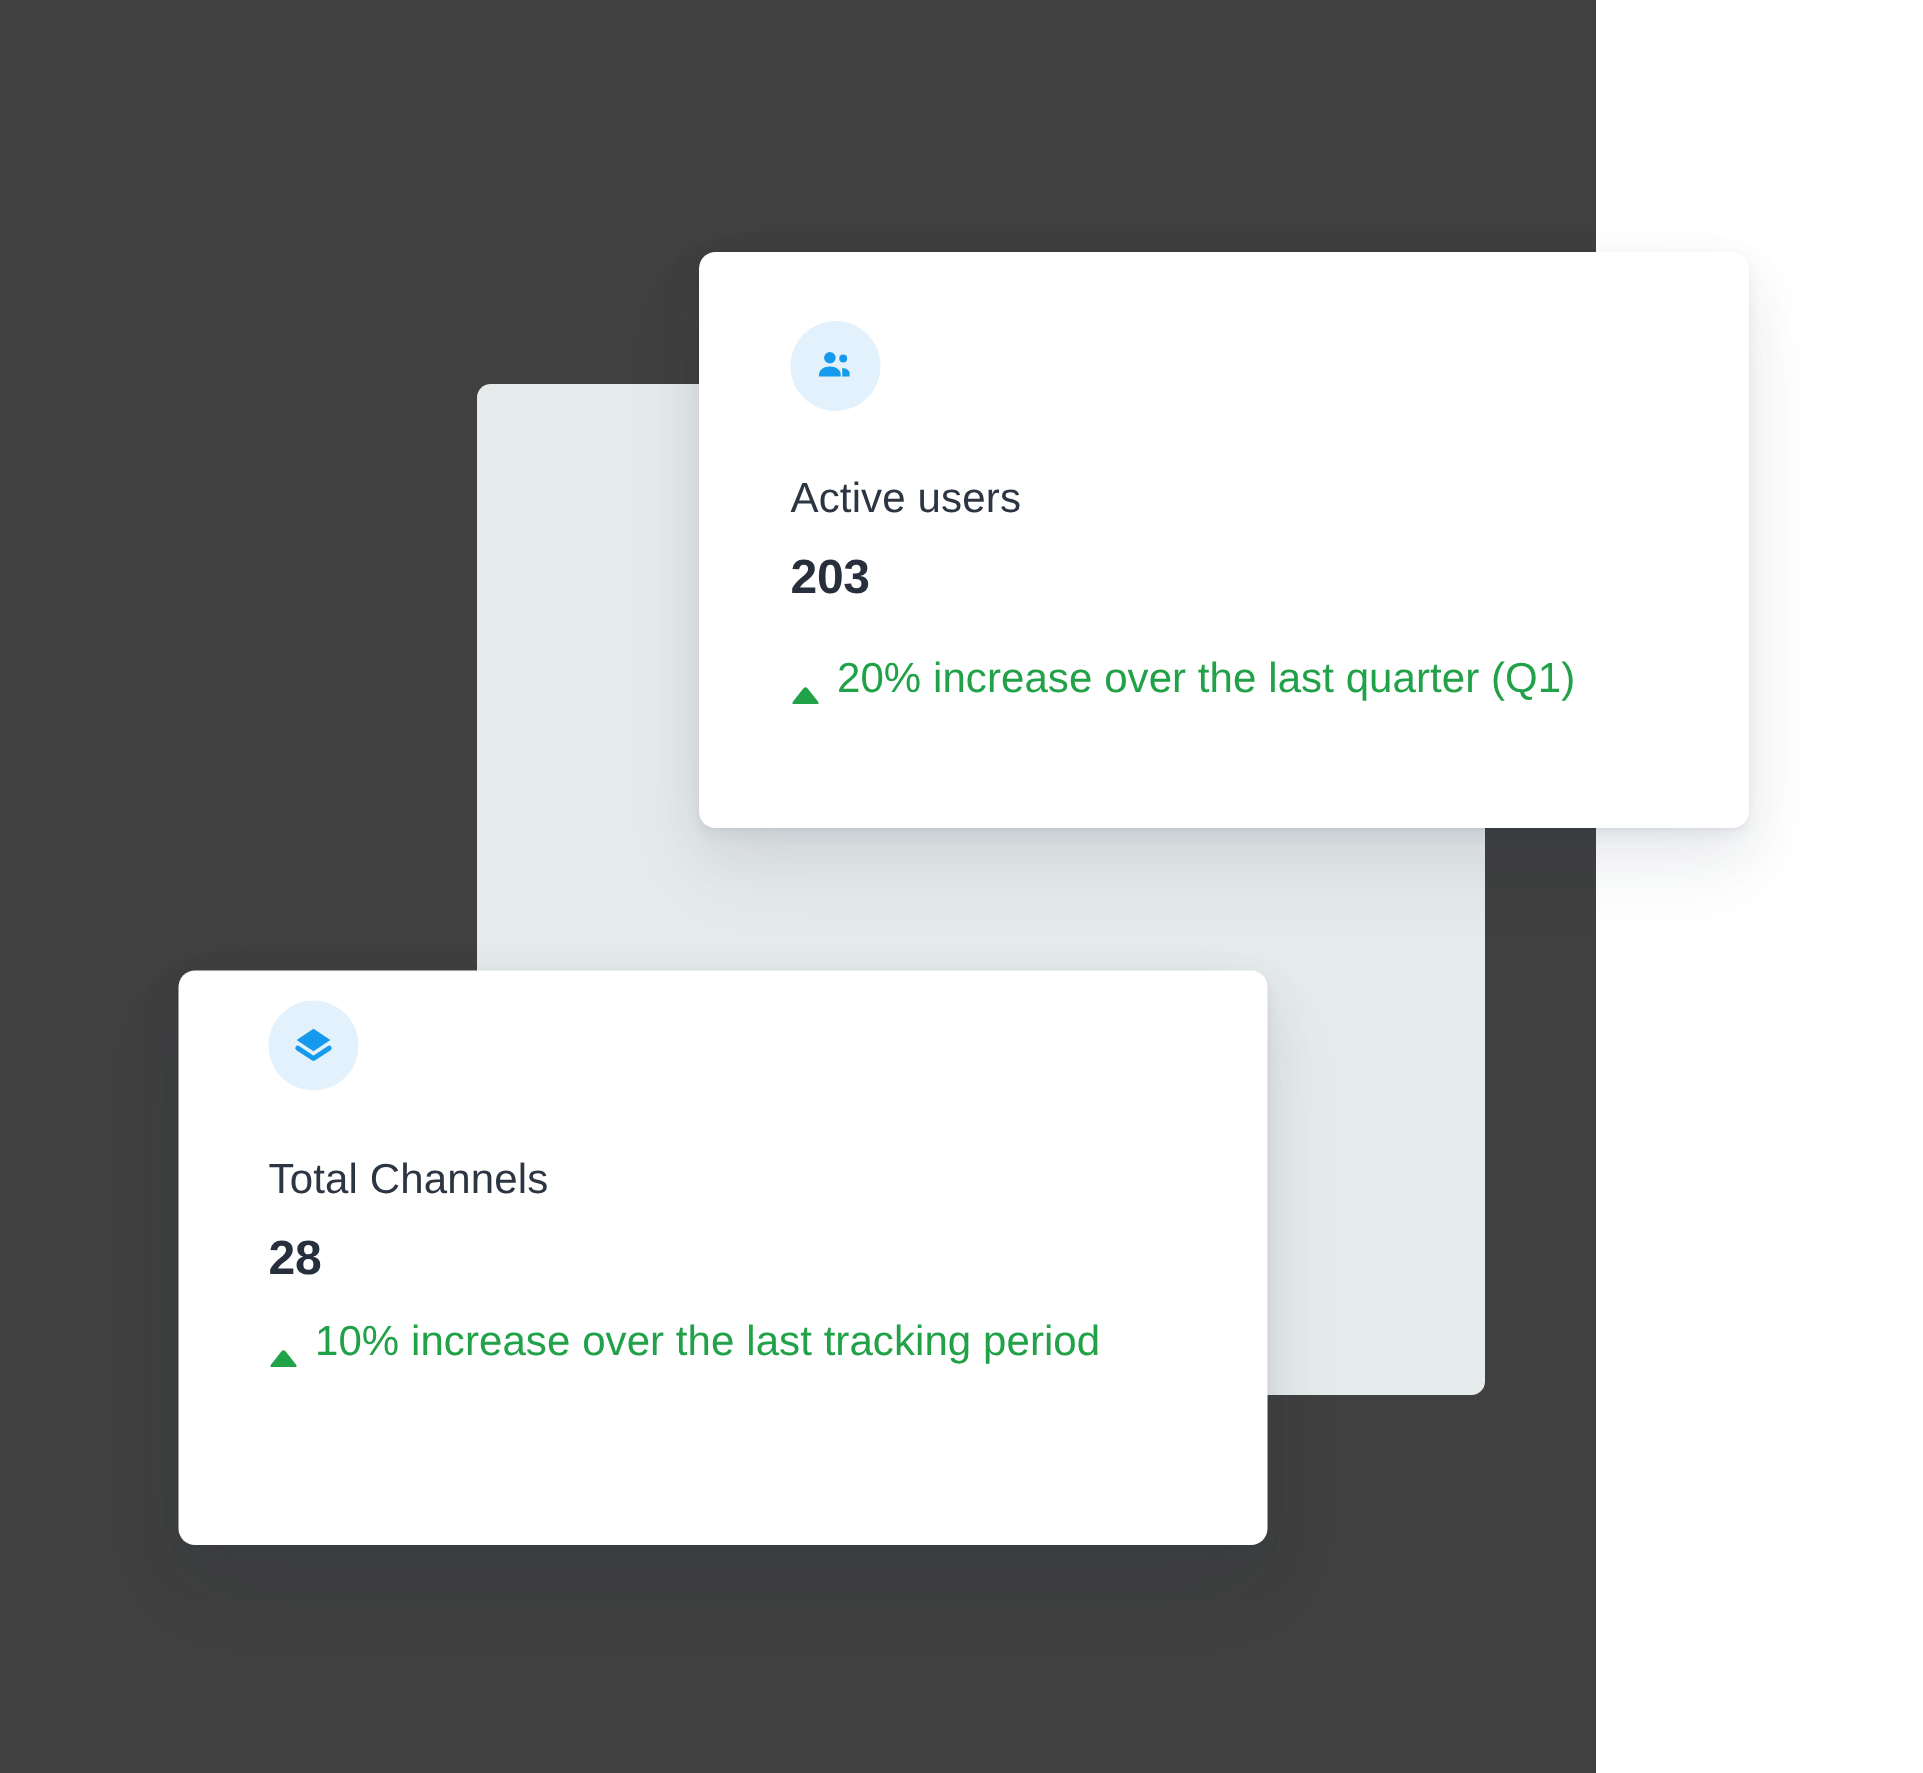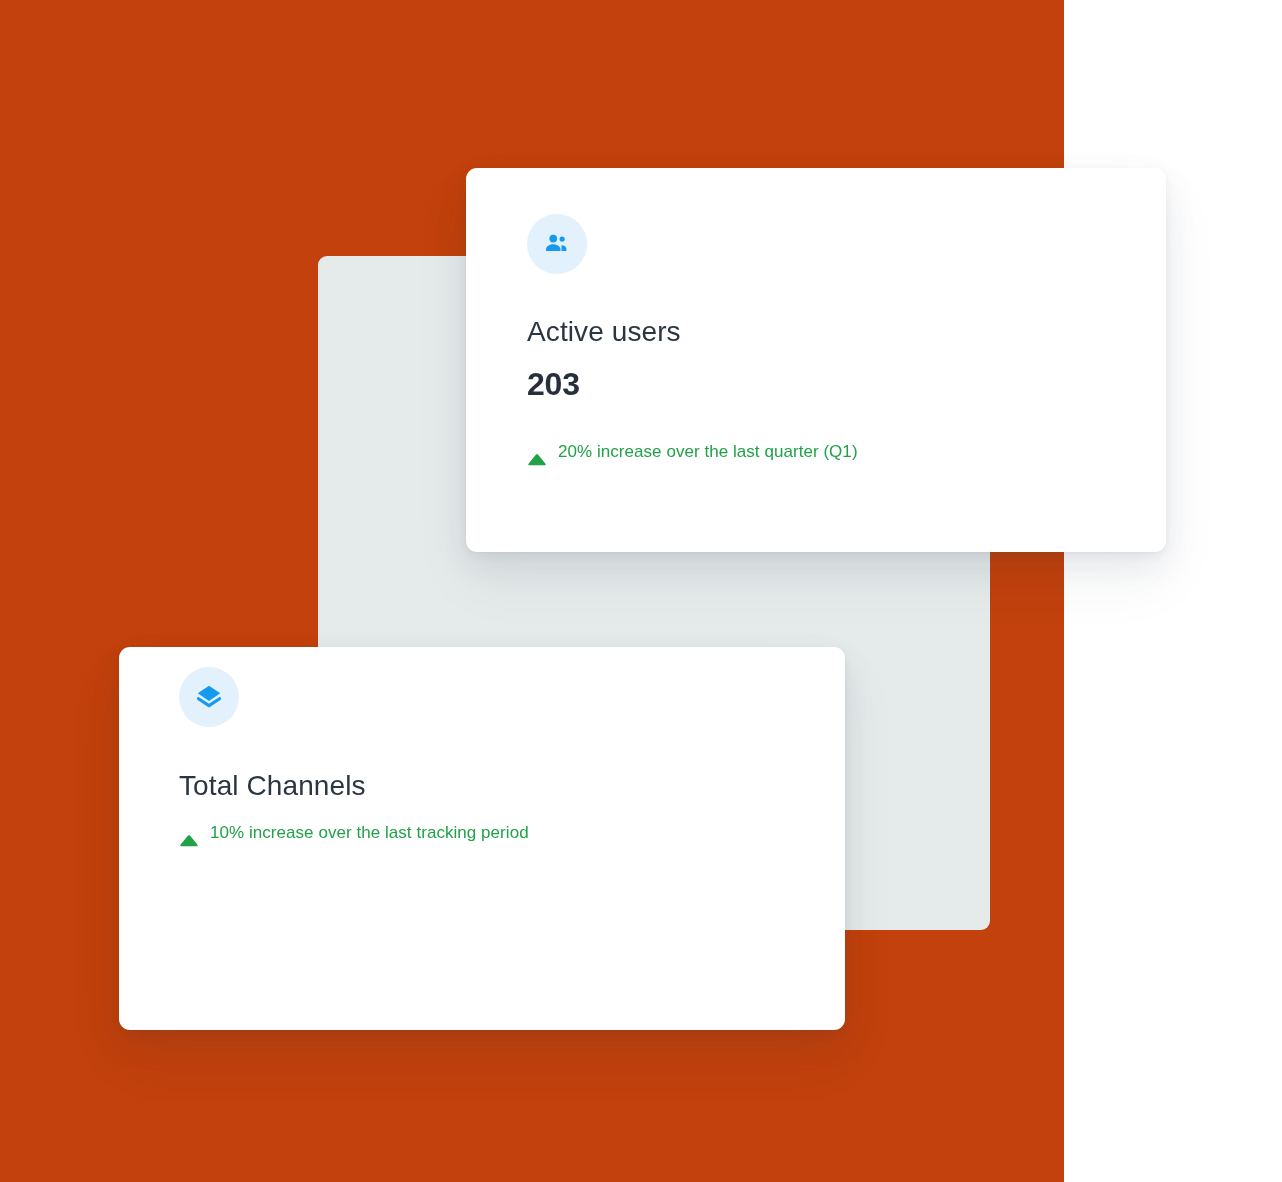--- a/index.html
+++ b/index.html
@@ -10,21 +10,21 @@
     height: 1182px;
     background: #ffffff;
     font-family: "Liberation Sans", "DejaVu Sans", sans-serif;
     overflow: hidden;
   }
 
   #stage {
     position: relative;
     width: 1064px;
     height: 1182px;
-    background: #c2410c;
+    background: #404040;
   }
 
   
   .bg-panel {
     position: absolute;
     left: 318px;
     top: 256px;
     width: 672px;
     height: 674px;
     background: #e5eaea;
@@ -97,21 +97,21 @@
     letter-spacing: -0.2px;
   }
   #card-active-users .card-value { margin-top: 8px; }
   #card-total-channels .card-value { margin-top: 8px; }
 
   .card-trend {
     display: flex;
     align-items: center;
     gap: 11px;
     color: #21a148;
-    font-size: 17px;
+    font-size: 28px;
     line-height: 30px;
     font-weight: 400;
     letter-spacing: 0.05px;
   }
   #card-active-users .card-trend { margin-top: 26px; }
   #card-total-channels .card-trend { margin-top: 14px; }
 
   .trend-arrow {
     flex: 0 0 auto;
     display: block;
@@ -160,20 +160,21 @@
       <span>
         <svg width="30" height="30" viewBox="0 0 24 24" aria-hidden="true">
           <path d="M12 3.0 L21.0 9.05 L12 15.1 L3.0 9.05 Z" fill="#159aed"></path>
           <path d="M3.6 13.4 L12 18.9 L20.4 13.4" fill="none" stroke="#159aed" stroke-width="2.6" stroke-linecap="round" stroke-linejoin="round"></path>
         </svg>
       </span>
     </div>
 
     <div class="card-label">Total Channels</div>
 
+    <div class="card-value">28</div>
 
     <div class="card-trend">
       <span class="trend-arrow">
         <svg width="20" height="13" viewBox="0 0 20 13" aria-hidden="true">
           <path d="M10 1.2 C10.9 1.2 11.4 1.9 12.0 2.7 L18.3 10.6 C19.2 11.8 18.8 12.3 17.6 12.3 L2.4 12.3 C1.2 12.3 0.8 11.8 1.7 10.6 L8.0 2.7 C8.6 1.9 9.1 1.2 10 1.2 Z" fill="#21a148"></path>
         </svg>
       </span>
       <span class="trend-text">10% increase over the last tracking period</span>
     </div>
   </div>

